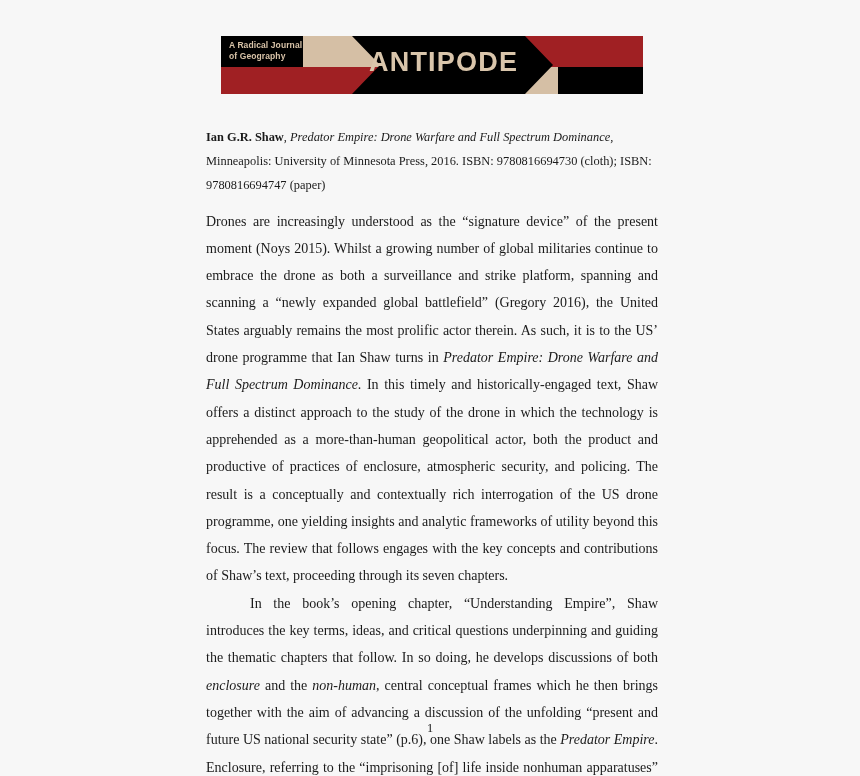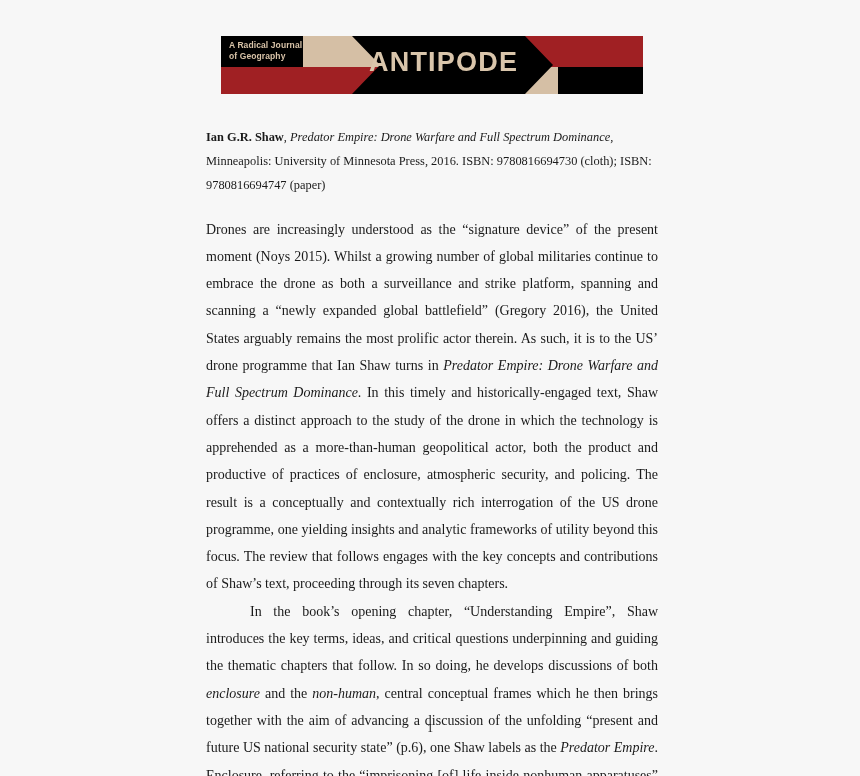--- a/index.html
+++ b/index.html
@@ -58,21 +58,21 @@
     position: absolute;
     left: 206px;
     top: 125px;
     width: 452px;
   }
 
   .citation {
     font-size: 12.4px;
     line-height: 1.95;
     text-align: left;
-    margin: 0 0 18px 0;
+    margin: 0 0 10px 0;
   }
   .citation .author { font-weight: bold; }
   .citation .work  { font-style: italic; }
 
   p.body-text {
     font-size: 14px;
     line-height: 1.95;
     text-align: justify;
     margin: 0;
   }

